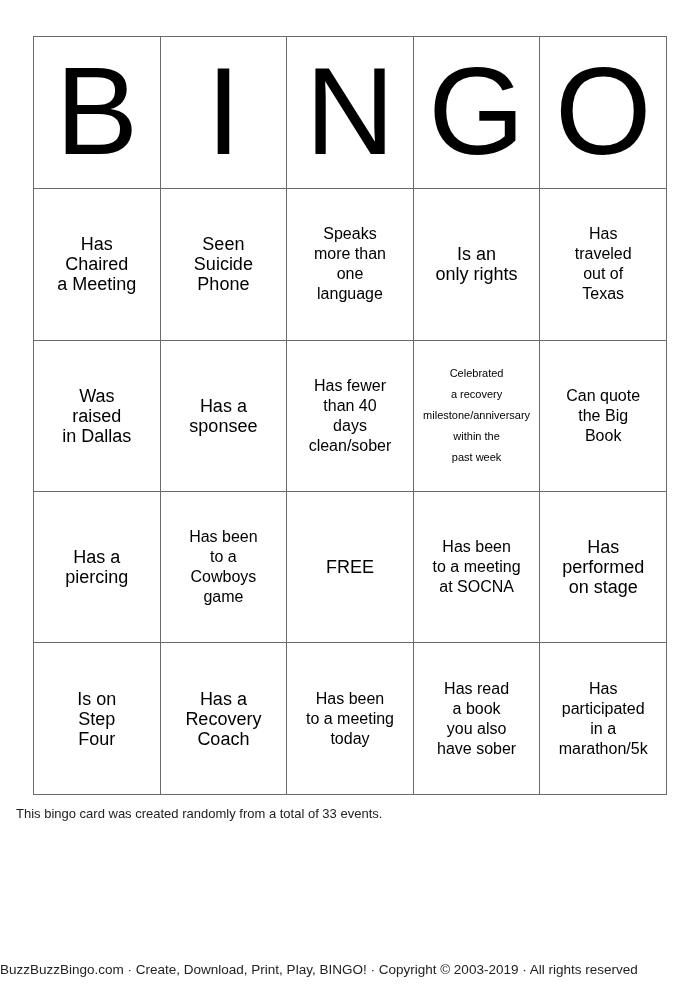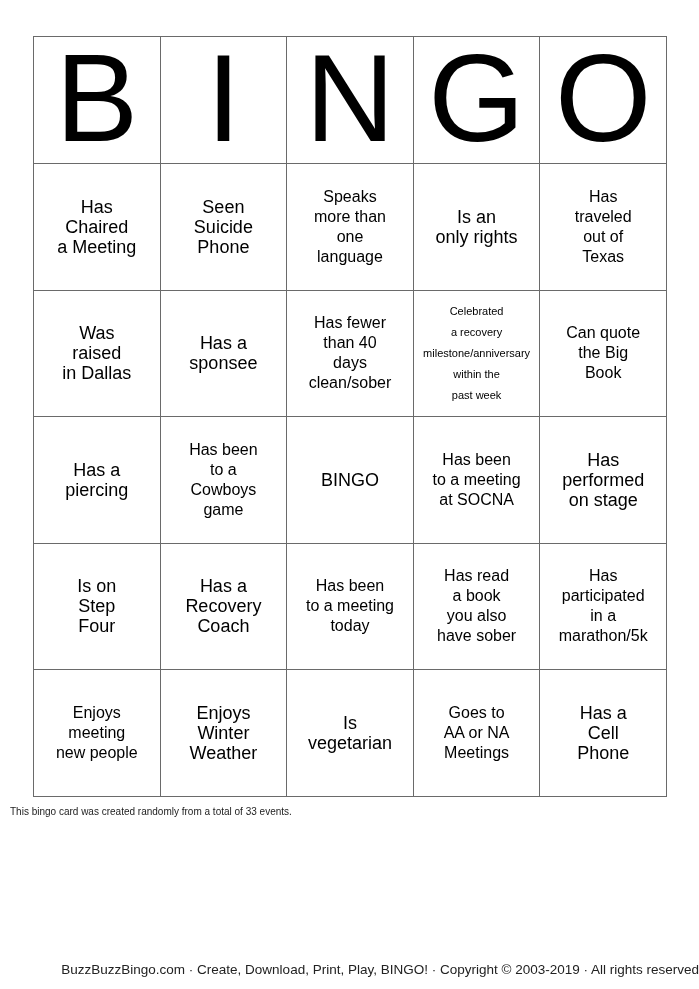--- a/index.html
+++ b/index.html
@@ -8,22 +8,22 @@
   .card { position: absolute; left: 33px; top: 36px; width: 633px; height: 759px;
           border-collapse: collapse; table-layout: fixed; }
   .card td { border: 1px solid #6a6a6a; width: 126.6px; height: 126.5px; padding: 0;
              text-align: center; vertical-align: middle; box-sizing: border-box; }
   .hdr td { height: 127px; }
   .letter { font-size: 124px; line-height: 1; display: block; margin-top: -4px; }
   .cell-text { display: block; white-space: pre-line; padding: 0 4px; }
   .sz-l { font-size: 18px; line-height: 20px; }
   .sz-m { font-size: 16px; line-height: 20px; }
   .sz-s { font-size: 11px; line-height: 21px; }
-  .note { position: absolute; left: 10px; top: 806px; font-size: 10px; color: #222; }
-  .footer { position: absolute; left: 0; width: 699px; top: 962px; text-align: right;
+  .note { position: absolute; left: 16px; top: 806px; font-size: 13px; color: #222; }
+  .footer { position: absolute; left: 0; width: 699px; top: 962px; text-align: left;
             font-size: 13.5px; color: #222; }
 </style>
 </head>
 <body>
 
 <table class="card">
   <tbody>
       <tr class="hdr">
     <td>
           <span class="letter">B</span>
@@ -103,21 +103,21 @@
           <span class="cell-text sz-l">Has a
 piercing</span>
         </td>
     <td>
           <span class="cell-text sz-m">Has been
 to a
 Cowboys
 game</span>
         </td>
     <td>
-          <span class="cell-text sz-l">BINGO</span>
+          <span class="cell-text sz-l">FREE</span>
         </td>
     <td>
           <span class="cell-text sz-m">Has been
 to a meeting
 at SOCNA</span>
         </td>
     <td>
           <span class="cell-text sz-l">Has
 performed
 on stage</span>
@@ -145,43 +145,17 @@
 you also
 have sober</span>
         </td>
     <td>
           <span class="cell-text sz-m">Has
 participated
 in a
 marathon/5k</span>
         </td>
   </tr>
-  <tr>
-    <td>
-          <span class="cell-text sz-m">Enjoys
-meeting
-new people</span>
-        </td>
-    <td>
-          <span class="cell-text sz-l">Enjoys
-Winter
-Weather</span>
-        </td>
-    <td>
-          <span class="cell-text sz-l">Is
-vegetarian</span>
-        </td>
-    <td>
-          <span class="cell-text sz-m">Goes to
-AA or NA
-Meetings</span>
-        </td>
-    <td>
-          <span class="cell-text sz-l">Has a
-Cell
-Phone</span>
-        </td>
-  </tr>
 </tbody>
   </table>
 
 <div class="note">This bingo card was created randomly from a total of 33 events.</div>
 <div class="footer">BuzzBuzzBingo.com · Create, Download, Print, Play, BINGO! · Copyright © 2003-2019 · All rights reserved</div>
 
 </body></html>

